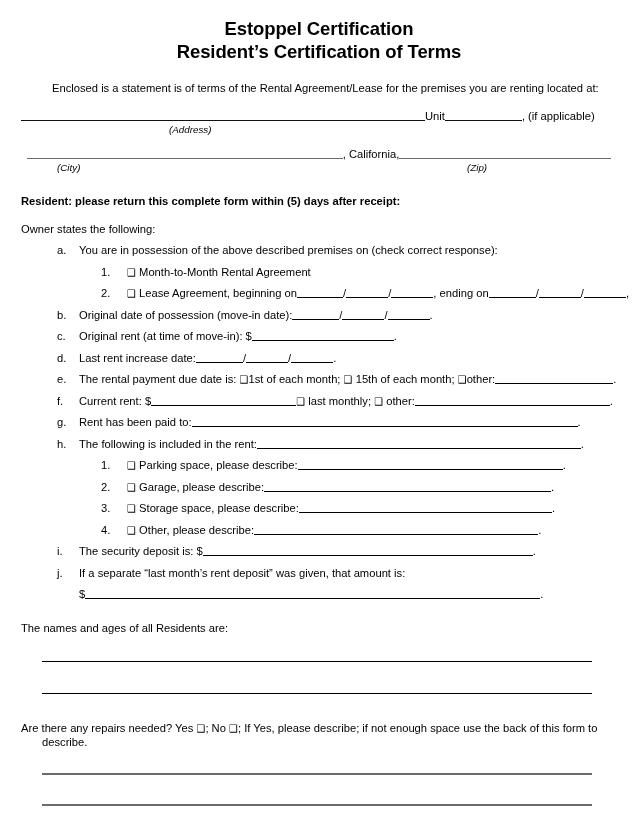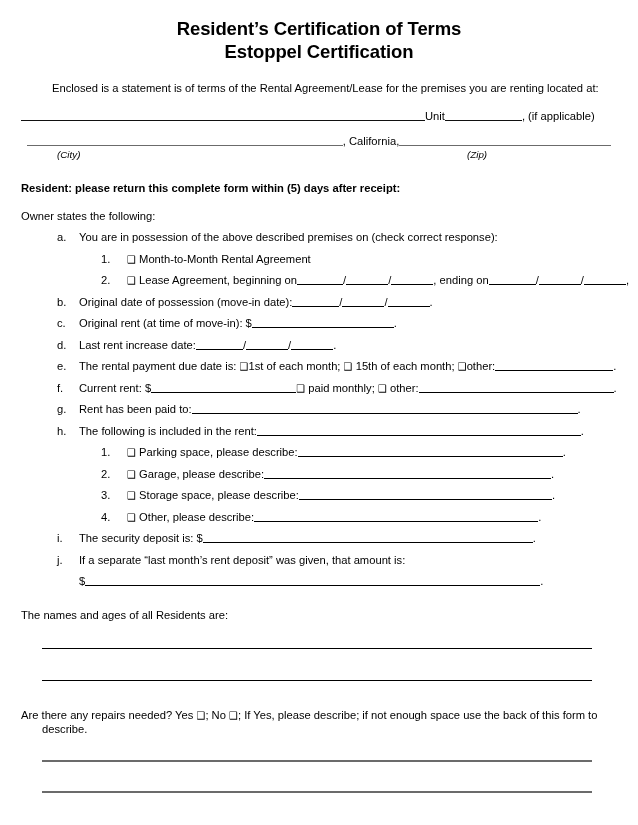--- a/index.html
+++ b/index.html
@@ -169,31 +169,32 @@
   .s-repairs .cont {
     padding-left: 21px;
   }
 </style>
 </head>
 <body>
 
 <div class="page">
 
   <div class="title-block">
+    <div class="title-line">Estoppel Certification</div>
     <div class="title-line">Resident’s Certification of Terms</div>
-    <div class="title-line">Estoppel Certification</div>
   </div>
 
   <div class="body-area">
 
     <div class="intro">Enclosed is a statement is of terms of the Rental Agreement/Lease for the premises you are renting located at:</div>
 
     <div class="addr-row">
       <span class="rule thin" style="width:404px;"></span><span>Unit</span><span class="rule thin" style="width:77px;"></span><span>, (if applicable)</span>
     </div>
+    <div class="addr-caption cap-address">(Address)</div>
 
     <div class="city-row">
       <span class="rule gray" style="width:316px;"></span><span>, California,</span><span class="rule gray" style="width:212px;"></span>
     </div>
     <div class="addr-caption cap-city-zip">
       <span class="c1">(City)</span><span class="c2" style="padding-left:262px;">(Zip)</span>
     </div>
 
     <div class="notice">Resident: please return this complete form within (5) days after receipt:</div>
 
@@ -230,21 +231,21 @@
       <li>
         <span class="marker">e.</span><span>The rental payment due date is:</span>
         <span class="cb">❑</span><span>1st of each month;</span>
         <span class="cb">❑</span>
         <span>15th of each month;</span>
         <span class="cb">❑</span><span>other:</span><span class="rule" style="width:118px;"></span>.
       </li>
 
       <li>
         <span class="marker">f.</span><span>Current rent: $</span><span class="rule" style="width:145px;"></span><span class="cb">❑</span>
-        <span>paid monthly;</span>
+        <span>last monthly;</span>
         <span class="cb">❑</span>
         <span>other:</span><span class="rule" style="width:195px;"></span>.
       </li>
 
       <li>
         <span class="marker">g.</span><span>Rent has been paid to:</span><span class="rule" style="width:386px;"></span>.
       </li>
 
       <li>
         <span class="marker">h.</span><span>The following is included in the rent:</span><span class="rule" style="width:324px;"></span>.

